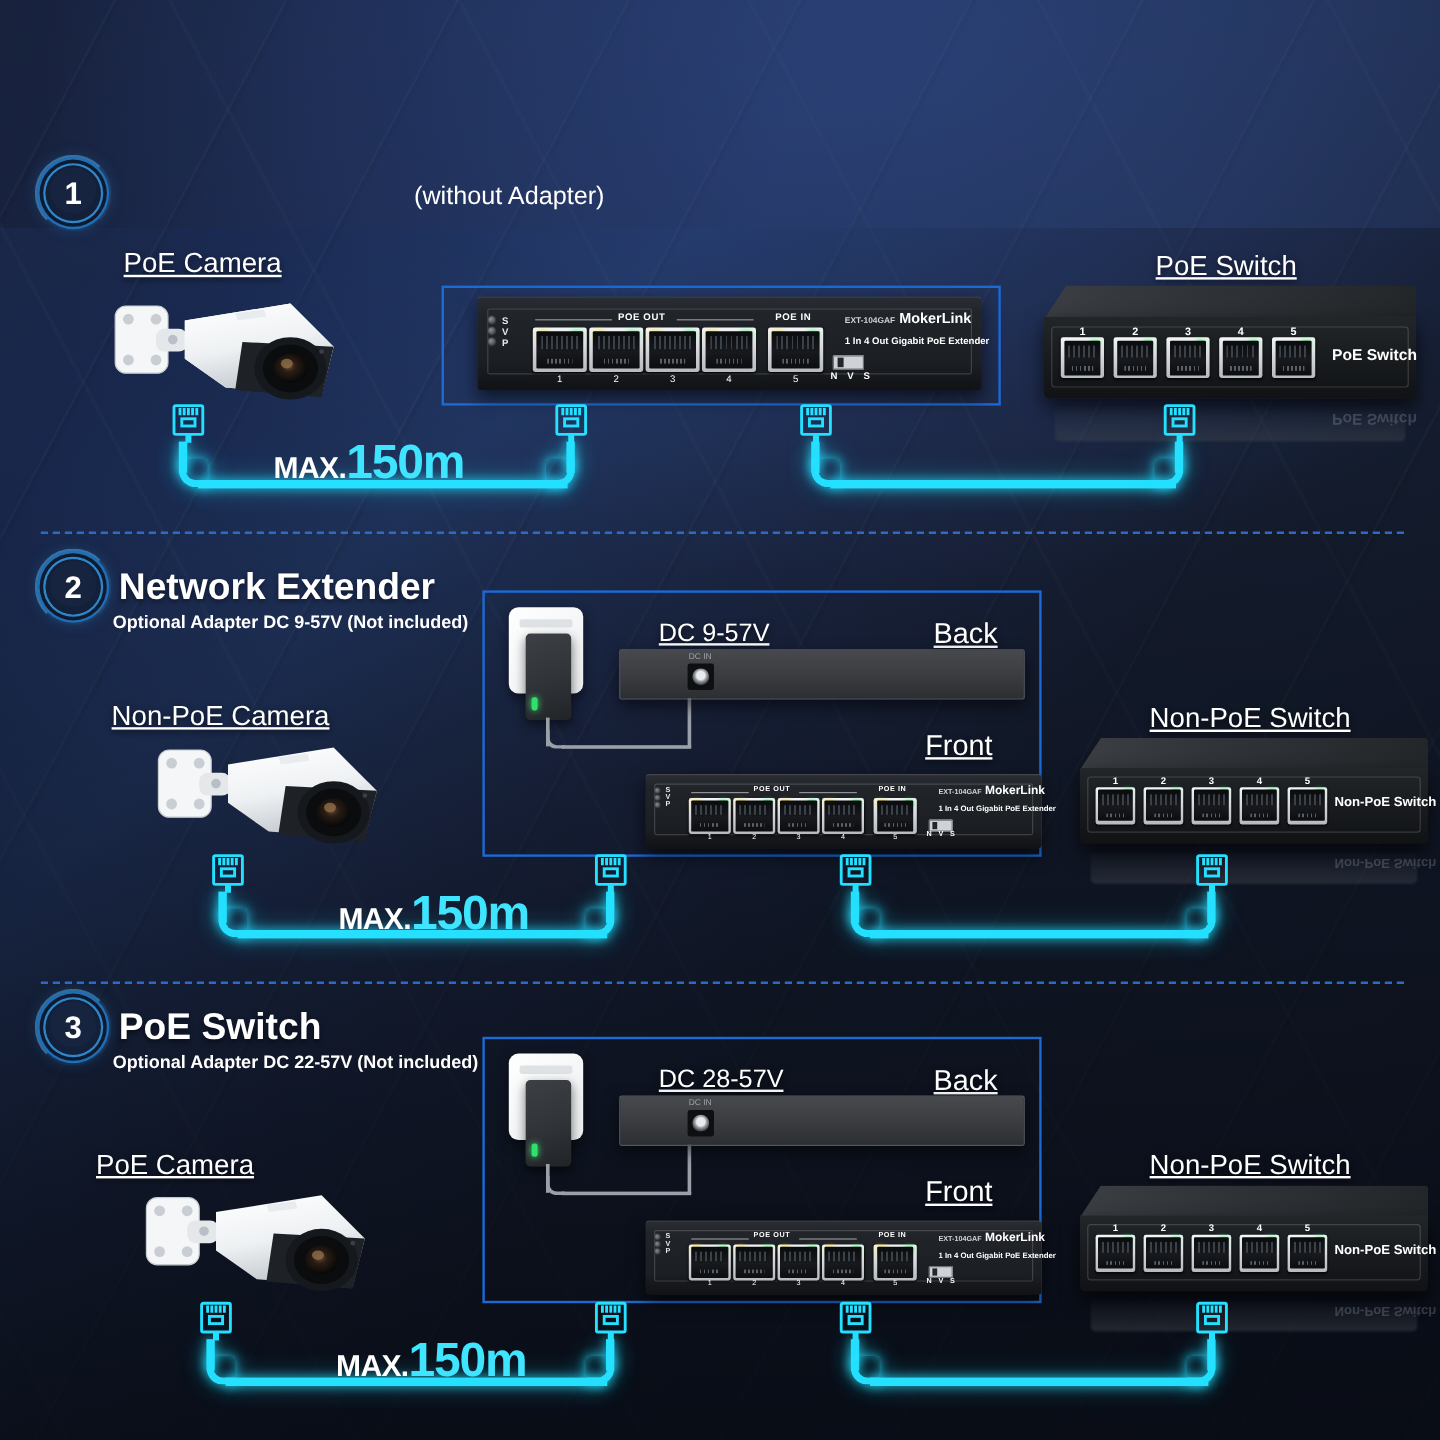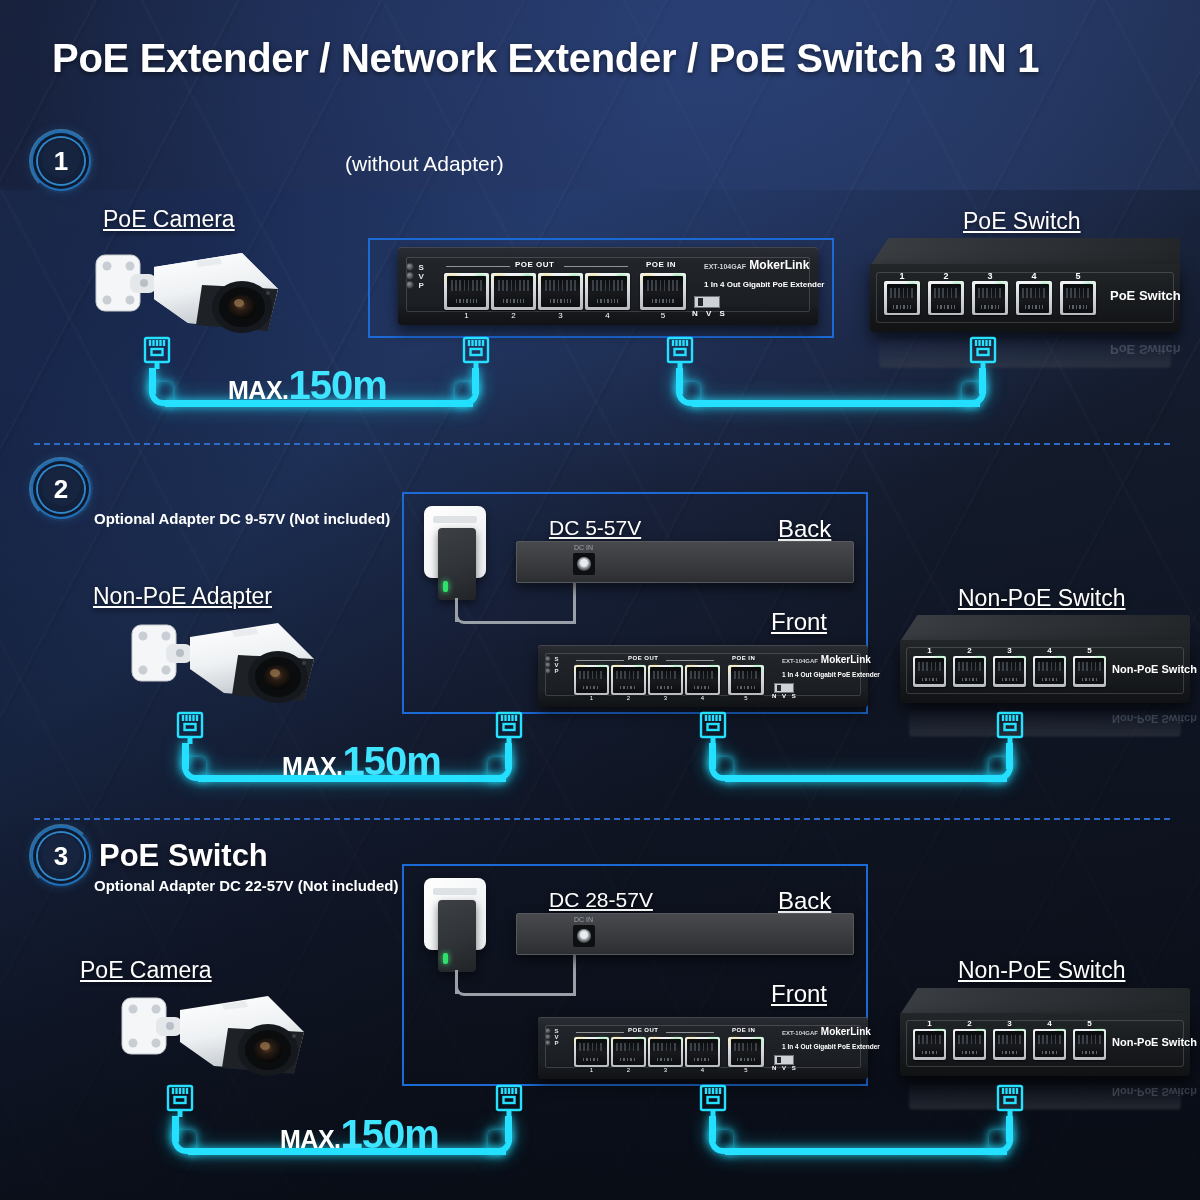--- a/index.html
+++ b/index.html
@@ -208,21 +208,20 @@
 </style>
 </head>
 <body>
 
 <div class="stage">
   <div class="topband"></div>
   <div class="stripes"></div>
   <div class="stripes2"></div>
   <div class="vign"></div>
 
-  <div class="title">PoE Extender / Network Extender / PoE Switch 3 IN 1</div>
 
   <div class="badge" style="left:38px; top:138px;">
     <span>1</span>
   </div>
   <div class="sec-sub" style="left:345px; top:152px; font-size:21px;">(without Adapter)</div>
 
   <div class="lbl" style="left:103px; top:206px; font-size:23px;">PoE Camera</div>
   <div class="lbl" style="left:963px; top:208px; font-size:23px;">PoE Switch</div>
 
   <div class="cam" style="left:92px; top:245px; width:196px; height:108px;">
@@ -463,23 +462,24 @@
       <line x1="15" y1="26" x2="15" y2="33" stroke-width="5"></line>
         </g>
       </svg>
   </div>
 
   <div class="dashline" style="top:443px;"></div>
 
   <div class="badge" style="left:38px; top:466px;">
     <span>2</span>
   </div>
+  <div class="sec-title" style="left:99px; top:471px; font-size:31px;">Network Extender</div>
   <div class="sec-sub" style="left:94px; top:510px; font-size:15px; font-weight:bold;text-align:right;">Optional Adapter DC 9-57V (Not included)</div>
 
-  <div class="lbl" style="left:93px; top:583px; font-size:23px;">Non-PoE Adapter</div>
+  <div class="lbl" style="left:93px; top:583px; font-size:23px;">Non-PoE Camera</div>
   <div class="lbl" style="left:958px; top:585px; font-size:23px;">Non-PoE Switch</div>
 
   <div class="cam" style="left:128px; top:615px; width:196px; height:108px;">
     <svg viewBox="0 0 196 108" width="196" height="108">
       <rect x="4" y="10" width="44" height="56" rx="9" fill="#f4f6f7" stroke="#c7ccd1" stroke-width="1"></rect>
       <circle cx="15" cy="21" r="4.5" fill="#c9ced4"></circle>
         <circle cx="38" cy="21" r="4.5" fill="#c9ced4"></circle>
       <circle cx="15" cy="55" r="4.5" fill="#c9ced4"></circle>
         <circle cx="38" cy="55" r="4.5" fill="#c9ced4"></circle>
       <rect x="38" y="29" width="26" height="19" rx="7" fill="#e4e8eb"></rect>
@@ -511,21 +511,21 @@
 
   <div class="adp-plate" style="left:424px; top:506px; width:62px; height:72px;"></div>
   <div class="adp-body" style="left:438px; top:528px; width:38px; height:72px;">
     <span class="adp-led" style="left:5px; bottom:8px;"></span>
   </div>
   <div class="cab" style="left:455px; top:598px; width:3px; height:24px; background:#9aa0a8; box-shadow:none;"></div>
   <div class="cabC" style="left:455px; top:608px; width:16px; height:16px; border-width:3px; border-color:#9aa0a8; border-top:none; border-right:none; border-radius:0 0 0 9px; box-shadow:none;"></div>
   <div class="cab" style="left:468px; top:621px; width:108px; height:3px; background:#9aa0a8; box-shadow:none;"></div>
   <div class="cab" style="left:573px; top:580px; width:3px; height:43px; background:#9aa0a8; box-shadow:none;"></div>
 
-  <div class="lbl" style="left:549px; top:516px; font-size:21px;">DC 5-57V</div>
+  <div class="lbl" style="left:549px; top:516px; font-size:21px;">DC 9-57V</div>
   <div class="lbl" style="left:778px; top:515px; font-size:24px;">Back</div>
   <div class="lbl" style="left:771px; top:608px; font-size:24px;">Front</div>
 
   <div class="back" style="left:516px; top:541px; width:338px; height:42px;">
     <div class="dcin-tx" style="left:57px; top:2px; font-size:7px;">DC IN</div>
     <div class="dcin" style="left:56px; top:11px; width:22px; height:22px;">
         <span class="hole"></span>
       </div>
   </div>
 

